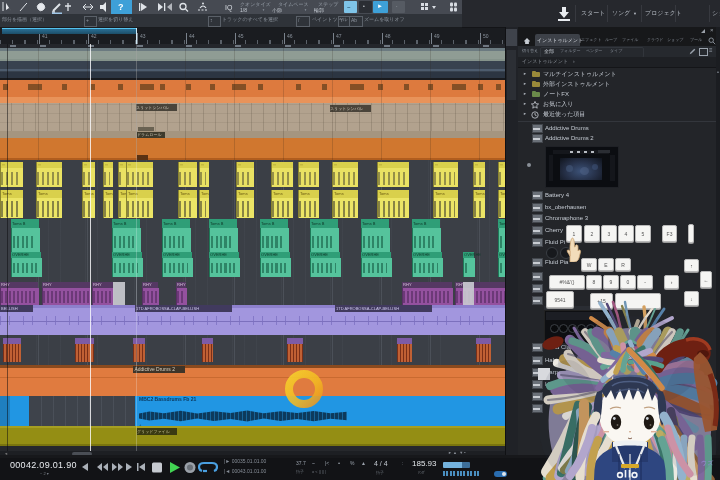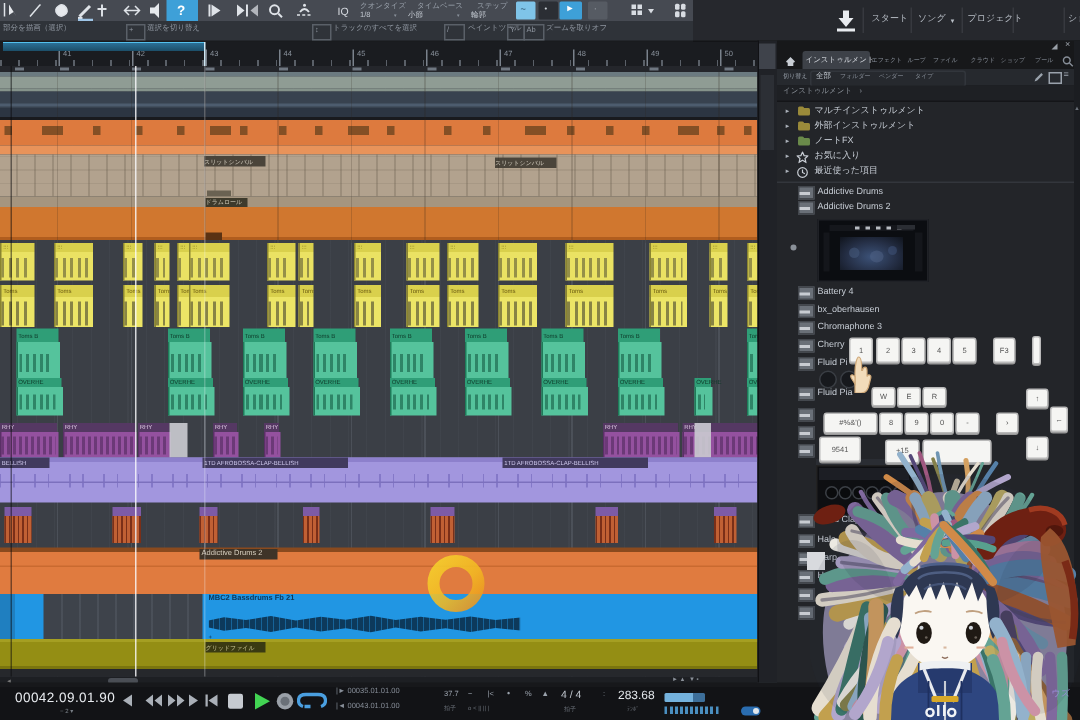--- a/index.html
+++ b/index.html
@@ -743,21 +743,21 @@
 <div class="t" style="left:296px;top:470px;font-size:4px;color:#6a7078;">拍子</div>
 <div class="t" style="left:312px;top:461px;font-size:5px;color:#9aa2ac;">~</div>
 <div class="t" style="left:325px;top:461px;font-size:5px;color:#9aa2ac;">|&lt;</div>
 <div class="t" style="left:338px;top:460px;font-size:6px;color:#9aa2ac;">•</div>
 <div class="t" style="left:350px;top:461px;font-size:5px;color:#9aa2ac;">%</div>
 <div class="t" style="left:361px;top:461px;font-size:5px;color:#9aa2ac;">▲</div>
 <div class="t" style="left:312px;top:470px;font-size:4px;color:#6a7078;">o  &lt;  || || |</div>
 <div class="t" style="left:374px;top:460px;font-size:7px;color:#c3c9d1;">4 / 4</div>
 <div class="t" style="left:376px;top:471px;font-size:4px;color:#6a7078;">拍子</div>
 <div class="t" style="left:402px;top:461px;font-size:5px;color:#878e98;">:</div>
-<div class="t" style="left:412px;top:460px;font-size:8px;color:#e2e6ea;">283.68</div>
+<div class="t" style="left:412px;top:460px;font-size:8px;color:#e2e6ea;">185.93</div>
 <div class="t" style="left:418px;top:471px;font-size:4px;color:#6a7078;">ﾃﾝﾎﾟ</div>
 <div class="ab" style="left:443px;top:462px;width:27px;height:6px;background:linear-gradient(90deg,#74b2dd 0 70%,#3d6f9a 70%);border-radius:1px;"></div>
 <div class="ab" style="left:443px;top:471px;width:36px;height:5px;background:repeating-linear-gradient(90deg,#4a8fc0 0,#4a8fc0 2px,#15161a 2px,#15161a 3.4px);"></div>
 <div class="ab" style="left:494px;top:471px;width:13px;height:6px;background:#2a6db0;border-radius:3px;">
       <div style="position:absolute;right:1px;top:1px;width:4px;height:4px;border-radius:50%;background:#dfe6ec;"></div>
     </div>
 <svg class="ab" style="left:283px;top:368px;" width="42" height="42" viewBox="0 0 42 42">
 <defs>
         <linearGradient id="rg" x1="0" y1="0" x2="1" y2="1">
 <stop offset="0" stop-color="#f6d22c"></stop>

